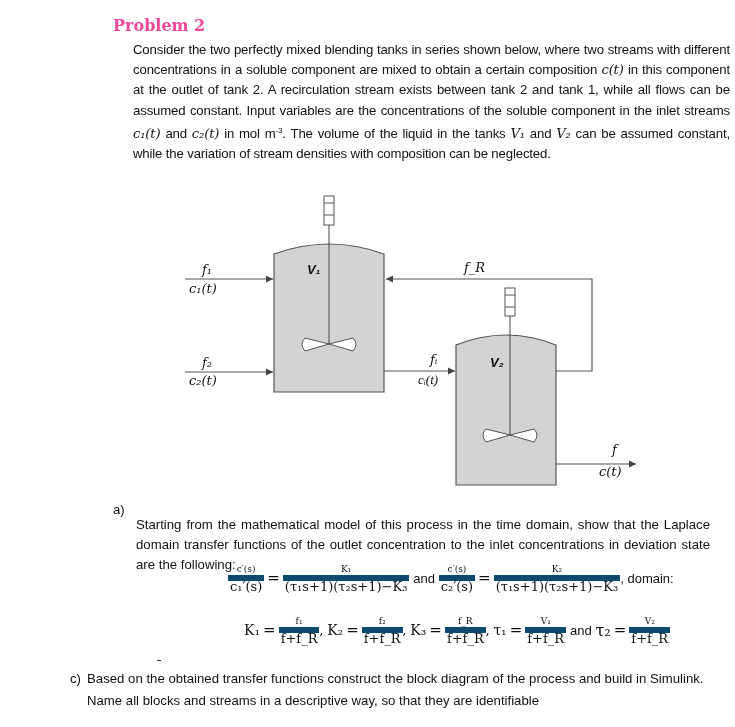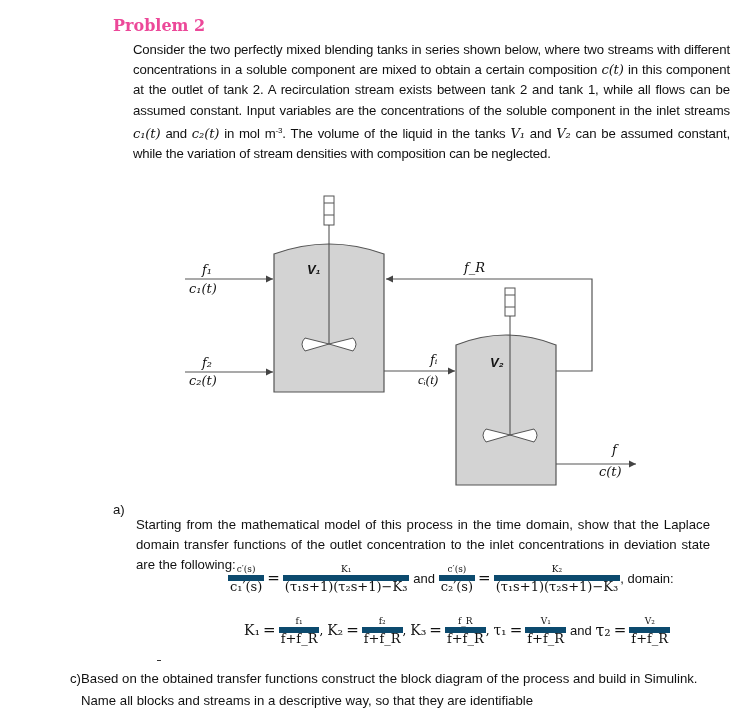--- a/index.html
+++ b/index.html
@@ -17,21 +17,21 @@
   .qa .marker { position:absolute; left:0; top:0; }
   .qa .body { margin-left:23px; text-align:justify;margin-top:15px; }
   .math { position:absolute; font-family:"DejaVu Serif", serif; font-size:12px; }
   .frac { display:inline-block; vertical-align:middle; text-align:center; }
   .frac .num { display:block; border-bottom:6px solid #0c4a6e; padding:0 2px; font-size:9px; line-height:11px; }
   .frac .den { display:block; padding:0 2px; font-size:13px; line-height:11px; }
   .eq { font-size:15px; margin:0 3px; vertical-align:middle; }
   .txt { font-family:"Liberation Sans", sans-serif; font-size:13px; vertical-align:middle; }
   .qc { position:absolute; left:70px; top:668px; width:640px; font-size:13.2px; line-height:22px; }
   .qc .marker { position:absolute; left:0; top:0; }
-  .qc .body { margin-left:11px; }
+  .qc .body { margin-left:17px; }
   .dash { position:absolute; left:157px; top:660px; width:4px; height:1px; background:#333; }
 </style>
 </head>
 <body>
 
 <div class="title">Problem 2</div>
 
 <div class="para"><span>Consider the two perfectly mixed blending tanks in series shown below, where two streams with different concentrations in a soluble component are mixed to obtain a certain composition </span><i>c(t)</i><span> in this component at the outlet of tank 2. A recirculation stream exists between tank 2 and tank 1, while all flows can be assumed constant. Input variables are the concentrations of the soluble component in the inlet streams </span><i>c₁(t)</i><span> and </span><i>c₂(t)</i><span> in mol m</span><sup style="font-size:8px">-3</sup><span>. The volume of the liquid in the tanks </span><i>V₁</i><span> and </span><i>V₂</i><span> can be assumed constant, while the variation of stream densities with composition can be neglected.</span></div>
 
 <svg class="diagram" viewBox="0 0 735 500" xmlns="http://www.w3.org/2000/svg">

